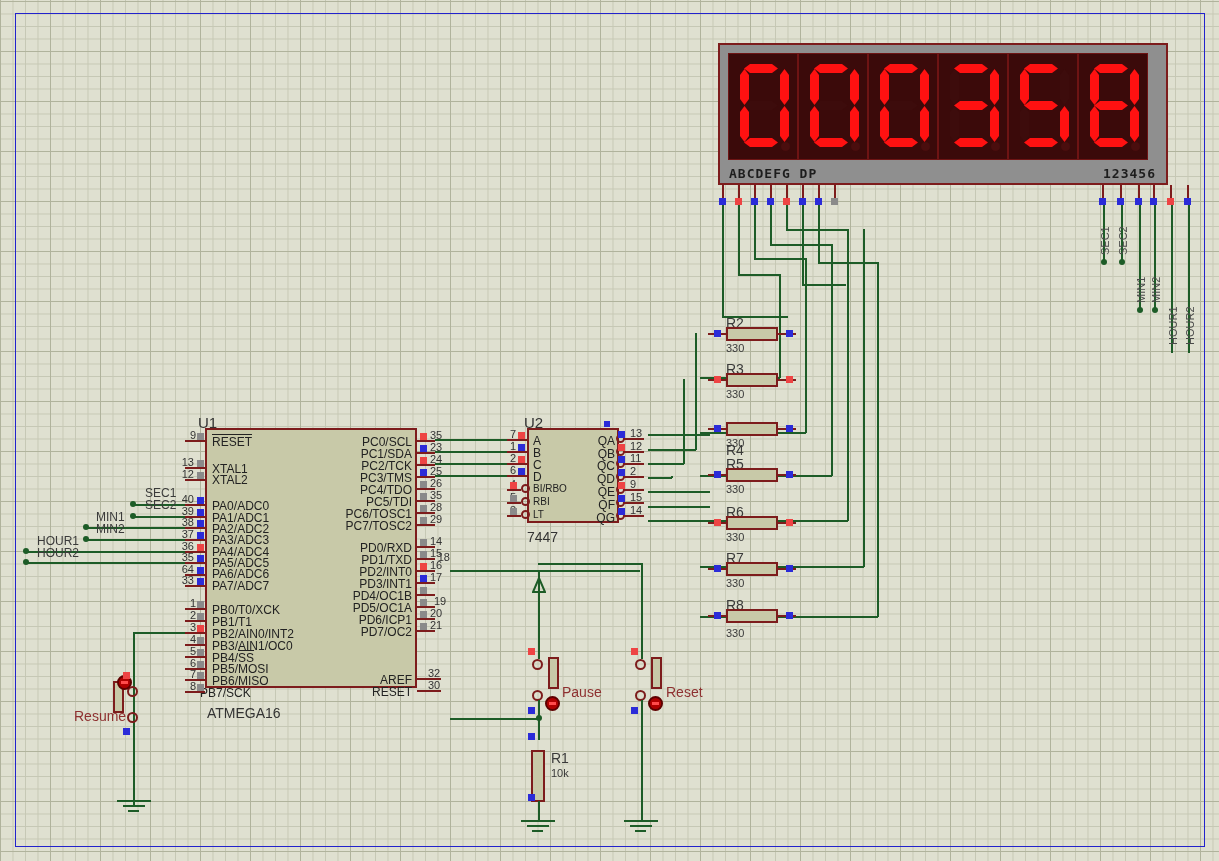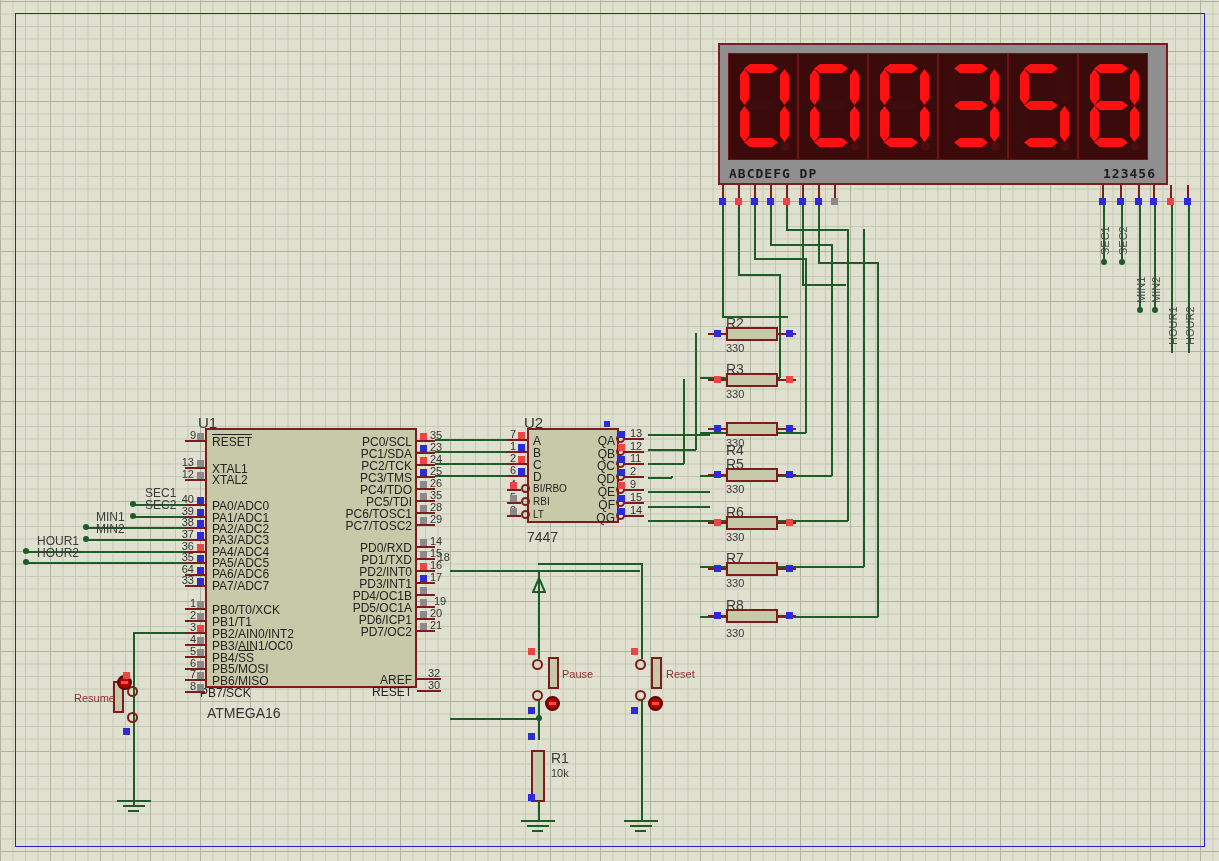--- a/index.html
+++ b/index.html
@@ -26,21 +26,21 @@
   .pinline.v{width:2px;}
   .sq{position:absolute;width:7px;height:7px;}
   .sq.blue{background:#2b2bd8;}
   .sq.red{background:#ee4444;}
   .sq.grey{background:#8a8a8a;}
   .dot{position:absolute;width:6px;height:6px;border-radius:50%;background:#1d5c27;}
   .lbl{position:absolute;color:#4a4a4a;font-size:11px;white-space:nowrap;line-height:1;}
   .lbl.dark{color:#3a3a3a;}
   .reflbl{position:absolute;color:#3a3a3a;font-size:14px;white-space:nowrap;line-height:1;}
   .vallbl{position:absolute;color:#3a3a3a;font-size:11px;white-space:nowrap;line-height:1;}
-  .redlbl{position:absolute;color:#8e3030;font-size:11px;white-space:nowrap;line-height:1;}
+  .redlbl{position:absolute;color:#8e3030;font-size:14px;white-space:nowrap;line-height:1;margin-top:16px;}
   .pinnum{position:absolute;color:#333;font-size:11px;white-space:nowrap;line-height:1;text-align:right;}
 
   
   .ic{position:absolute;background:#c8c9a8;border:2px solid #7d1c1c;box-sizing:border-box;}
   .ic-pin-l{position:absolute;color:#222;font-size:12px;white-space:nowrap;line-height:1;}
   .ic-pin-r{position:absolute;color:#222;font-size:12px;white-space:nowrap;line-height:1;text-align:right;}
   .ovl{text-decoration:overline;}
   .ic-name{position:absolute;color:#333;font-size:15px;line-height:1;}
   .ic-part{position:absolute;color:#333;font-size:14px;line-height:1;}
 

